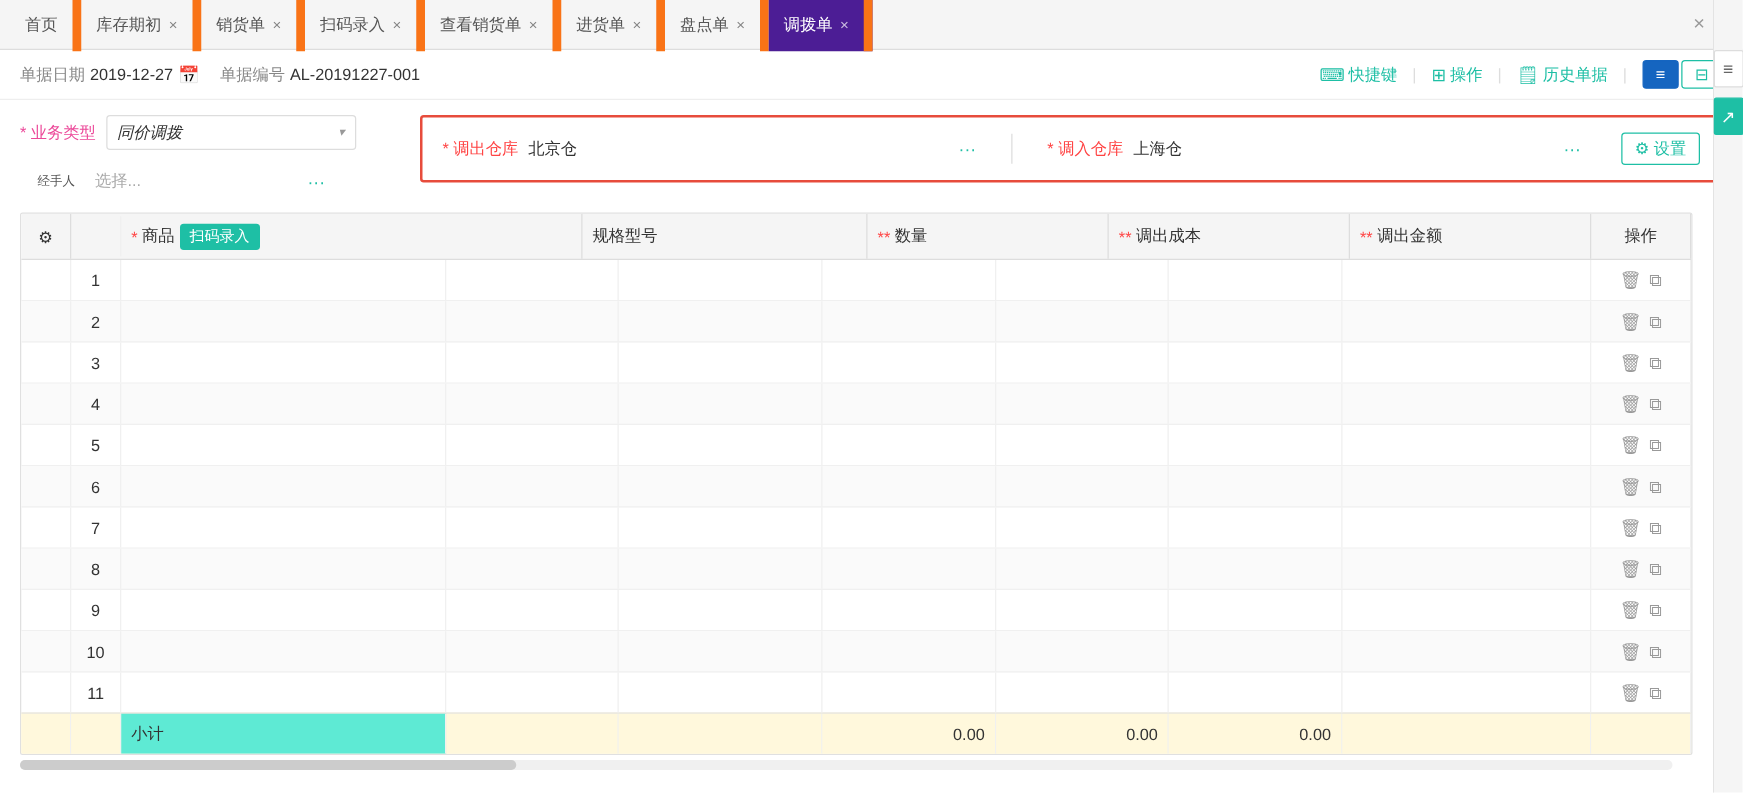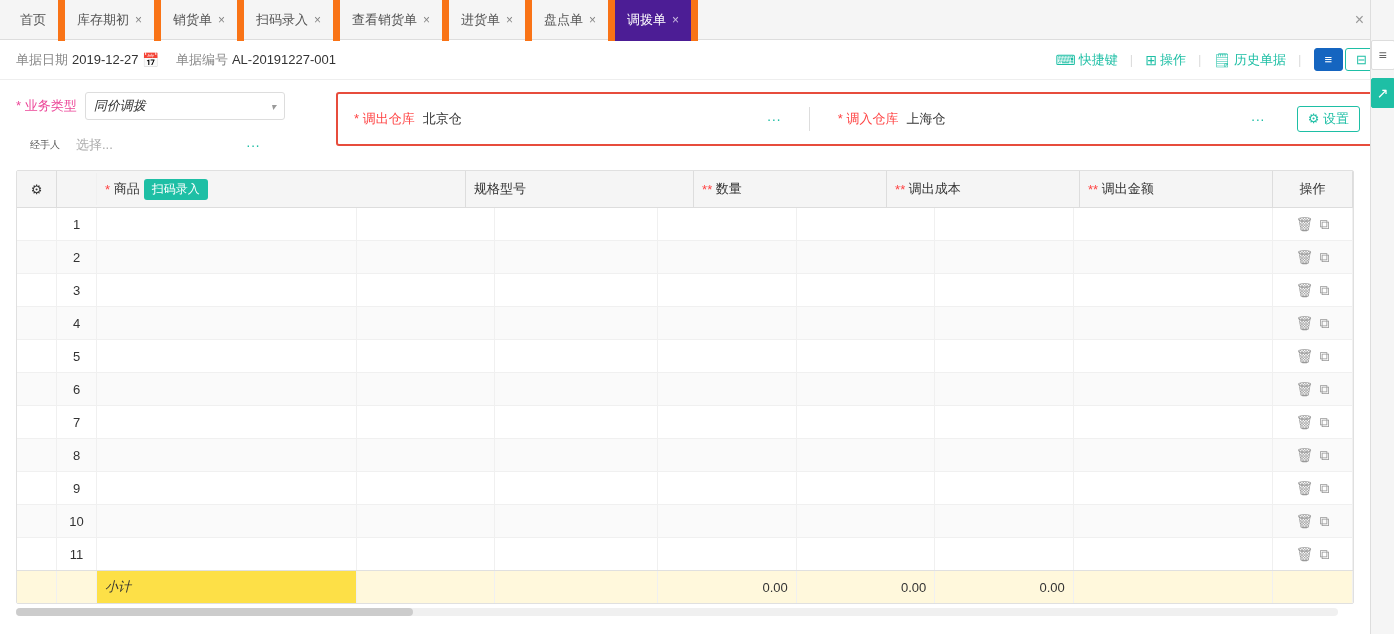--- a/index.html
+++ b/index.html
@@ -639,21 +639,21 @@
               <span class="op-icon">🗑</span>
               <span class="op-icon">⧉</span>
             </div>
         </div>
       </div>
     </div>
 
     <div class="subtotal-row">
       <div class="td col-settings td-center" style="background:#fff8dc;"></div>
       <div class="td col-no td-center" style="background:#fff8dc;"></div>
-      <div class="td col-product" style="background:#fde047;font-style:italic;">
+      <div class="td col-product" style="background:#5eead4;">
         <span>小计</span>
       </div>
       <div class="td col-unit" style="background:#fff8dc;"></div>
       <div class="td col-spec" style="background:#fff8dc;"></div>
       <div class="td col-qty td-right" style="background:#fff8dc;">
         <span>0.00</span>
       </div>
       <div class="td col-cost td-right" style="background:#fff8dc;">
         <span>0.00</span>
       </div>

